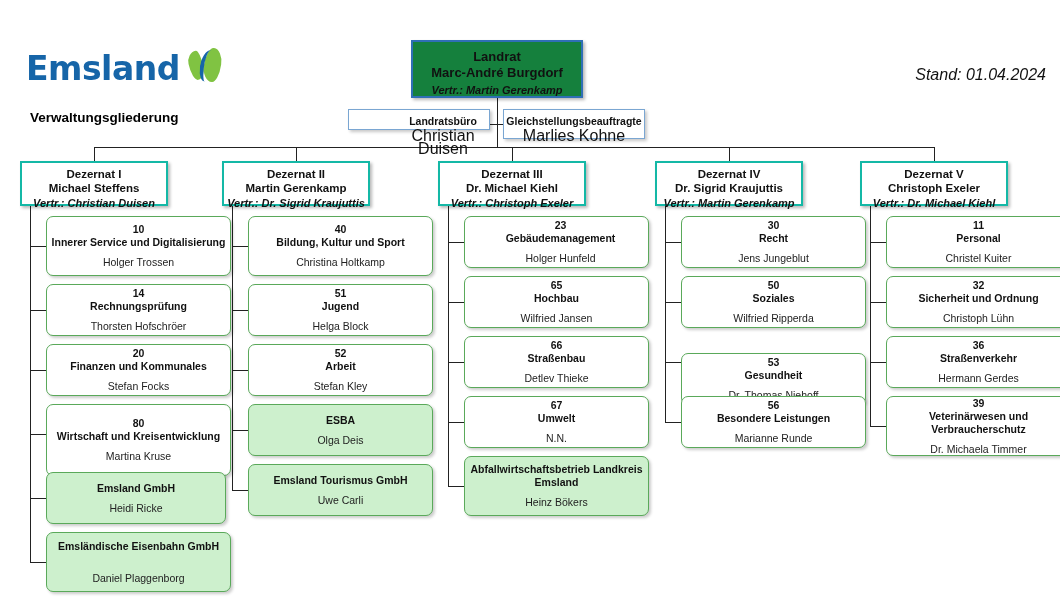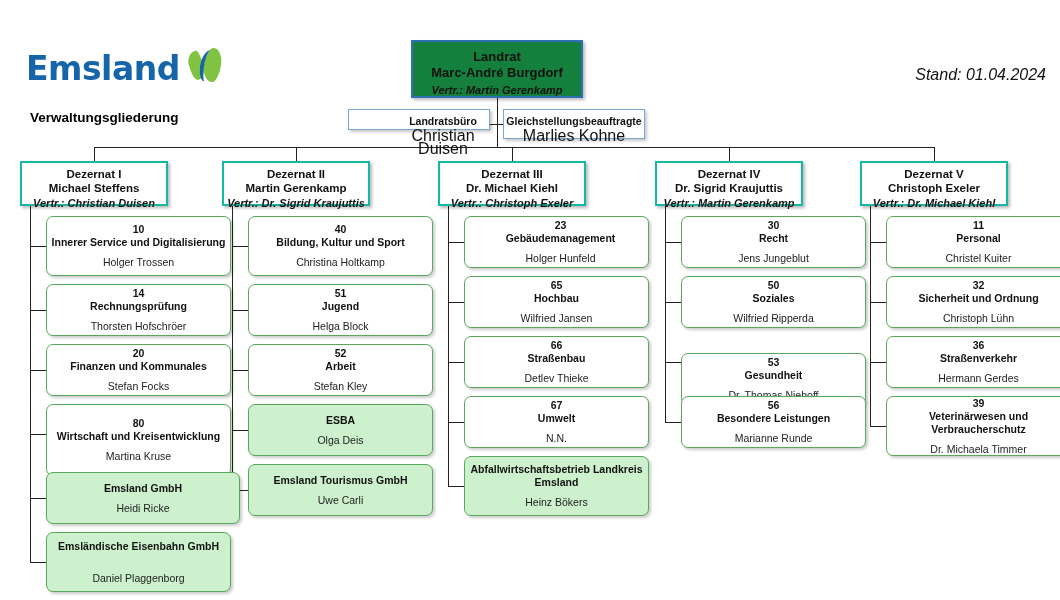--- a/index.html
+++ b/index.html
@@ -175,21 +175,21 @@
       <div class="box box-unit" style="left: 46px; top: 344px; width: 185px; height: 52px;">
         <div class="num">20</div>
         <div class="nm">Finanzen und Kommunales</div>
         <div class="pers">Stefan Focks</div>
       </div>
       <div class="box box-unit" style="left: 46px; top: 404px; width: 185px; height: 72px;">
         <div class="num">80</div>
         <div class="nm">Wirtschaft und Kreisentwicklung</div>
         <div class="pers">Martina Kruse</div>
       </div>
-      <div class="box box-unit filled" style="left: 46px; top: 472px; width: 194px; height: 52px;">
+      <div class="box box-unit filled" style="left: 46px; top: 472px; width: 180px; height: 52px;">
         <div class="nm">Emsland GmbH</div>
         <div class="pers">Heidi Ricke</div>
       </div>
       <div class="box box-unit filled" style="left: 46px; top: 532px; width: 185px; height: 60px; gap: 12px;">
         <div class="nm">Emsländische Eisenbahn GmbH</div>
         <div class="pers">Daniel Plaggenborg</div>
       </div>
       <div class="box box-dez" style="left: 222px; top: 161px; width: 148px; height: 45px;">
         <div class="t1">Dezernat II</div>
      <div class="t2">Martin Gerenkamp</div>

